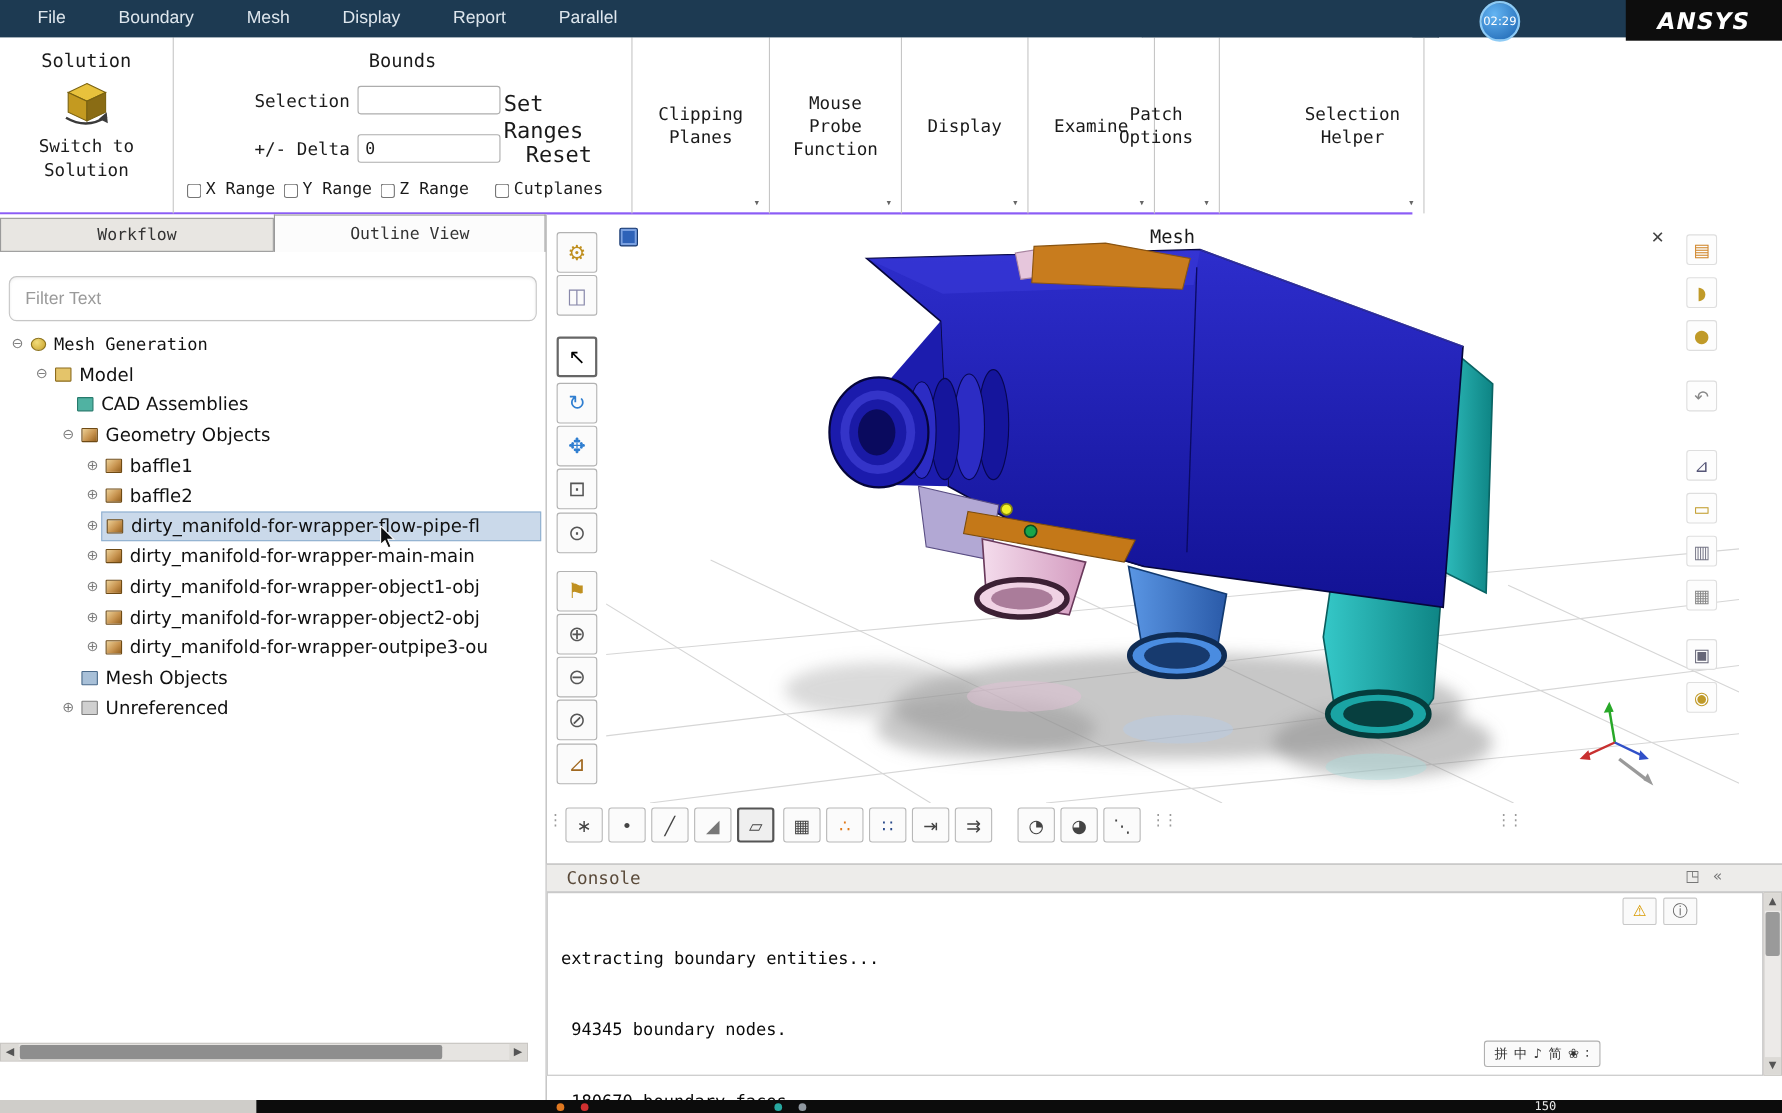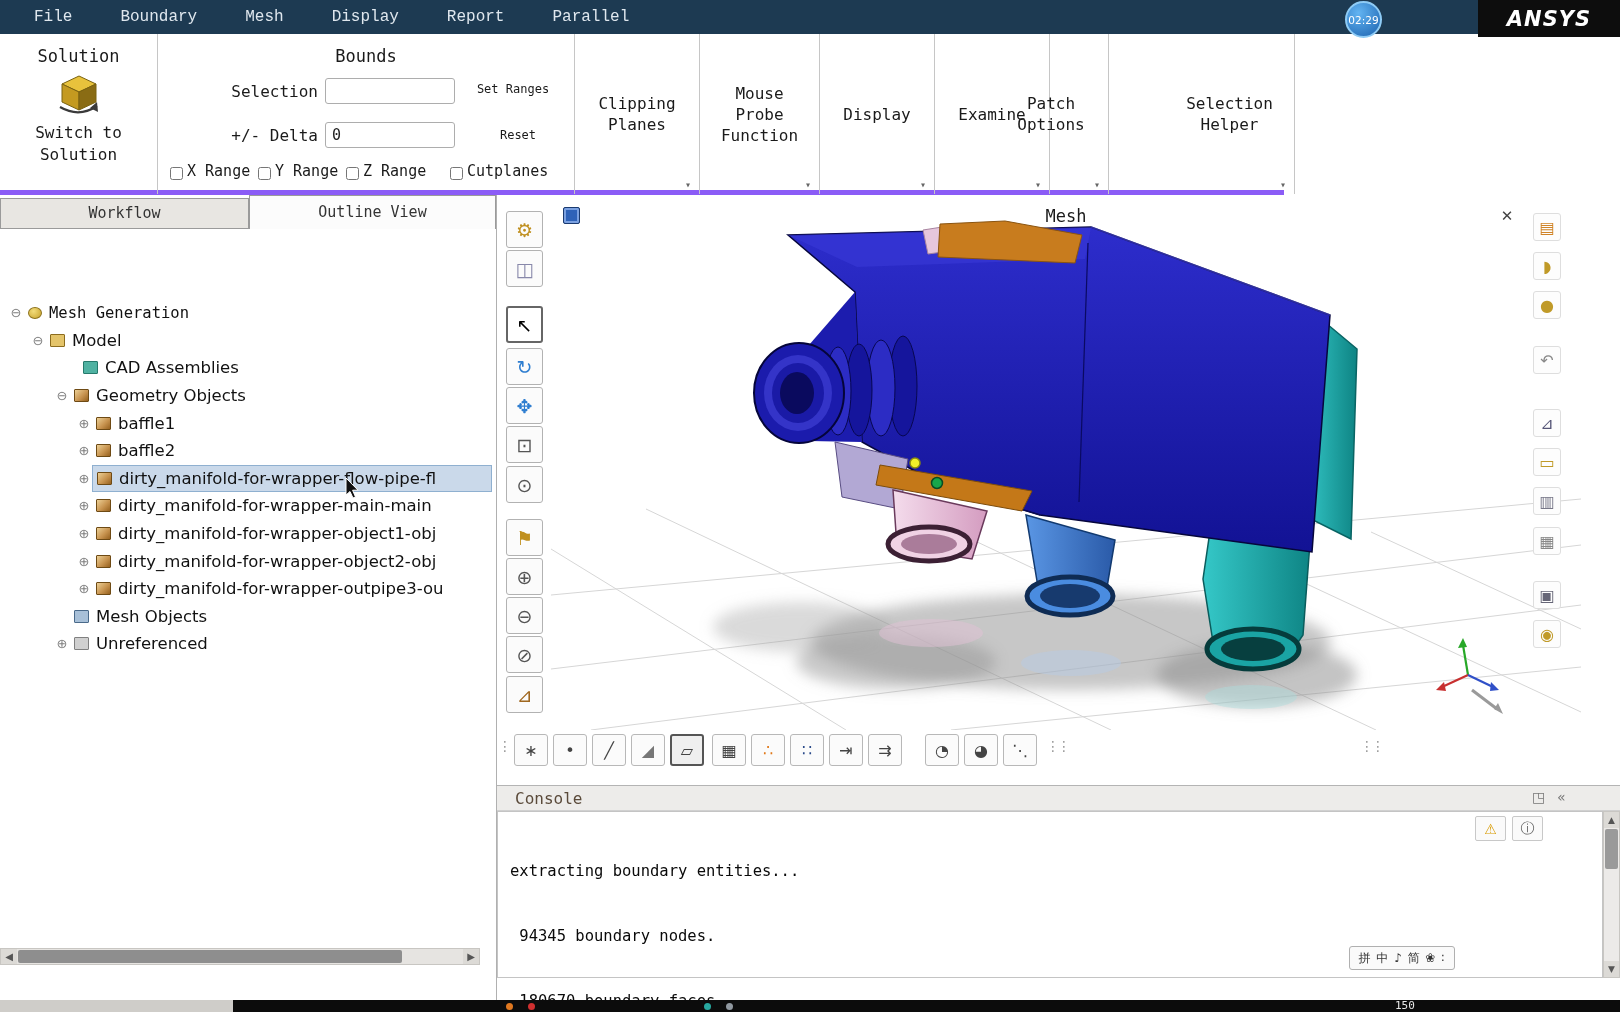--- a/index.html
+++ b/index.html
@@ -2,49 +2,49 @@
 <html><head>
 <meta charset="utf-8">
 <style>
   *{box-sizing:border-box;margin:0;padding:0}
   html,body{width:1620px;height:1012px;overflow:hidden}
   body{position:relative;background:#fff;font-family:"DejaVu Sans",sans-serif;color:#111}
   .mono{font-family:"DejaVu Sans Mono","Liberation Mono",monospace}
 
   
   #menubar{position:absolute;left:0;top:0;width:1620px;height:34px;background:#1d3a52;color:#dfe7ee;
-    display:flex;align-items:center;font-family:Liberation Mono, monospace;font-size:16px;z-index:30}
+    display:flex;align-items:center;font-family:Liberation Sans, sans-serif;font-size:16px;z-index:30}
   .menu-item{padding:0 24px;height:34px;line-height:34px;cursor:default}
   .menu-item:first-child{margin-left:10px}
   #menu-caret{position:absolute;left:652px;top:4px;color:#9fb0bf;font-size:11px}
   #qsearch{position:absolute;left:1038px;top:0;width:270px;height:34px;background:#152a3d;
     border-left:1px solid #0d1d2c;border-right:1px solid #0d1d2c;display:flex;align-items:center;gap:9px;padding-left:14px}
   #qsearch input{background:transparent;border:0;outline:none;color:#cfd8e0;font-size:15px;width:200px}
   #qsearch input::placeholder{color:#93a5b4}
   #timer{position:absolute;left:1345px;top:1px;width:37px;height:37px;border-radius:50%;z-index:40;
     background:radial-gradient(circle at 35% 30%,#63b4f2,#1b63b0);border:2px solid #8ecbf5;color:#fff;
     font-size:10.5px;display:flex;align-items:center;justify-content:center}
   #mlist{position:absolute;left:1406px;top:4px;font-size:19px;color:#e2e6ea}
   #logo{position:absolute;right:0;top:0;width:142px;height:37px;background:#0d0d0d;color:#fff;z-index:40;
     display:flex;align-items:center;justify-content:center;font-weight:bold;font-style:italic;font-size:21px;letter-spacing:1px}
 
   
   #ribbon{position:absolute;left:0;top:34px;width:1284px;height:161px;background:#fff;
-    border-bottom:5px solid #8b5cf6;font-family:"DejaVu Sans Mono",monospace;color:#1a1a1a}
+    border-bottom:2px solid #8b5cf6;font-family:"DejaVu Sans Mono",monospace;color:#1a1a1a}
   .rgroup{position:absolute;top:0;height:160px;border-right:1px solid #c6c6c6}
   .rtitle{position:absolute;top:12px;left:0;width:100%;text-align:center;font-size:17px}
   .bgroup{display:flex;align-items:center;justify-content:center}
   .bgroup .glabel{width:100px;text-align:center;font-size:16px;line-height:21px}
   .gcaret{position:absolute;right:8px;bottom:4px;font-size:10px;color:#666}
   #sol-btn{position:absolute;left:0;top:40px;width:100%;display:flex;flex-direction:column;align-items:center;cursor:pointer}
   #sol-btn .slabel{margin-top:8px;width:110px;text-align:center;font-size:16px;line-height:22px}
   .rlabel{position:absolute;font-size:16px}
   .rinput{position:absolute;height:26px;border:1px solid #adadad;border-radius:3px;background:#fff;
     font-family:"DejaVu Sans Mono",monospace;font-size:15px;padding:0 6px;outline:none;color:#222}
-  .rtext-btn{position:absolute;font-size:12px;text-align:center;cursor:pointer}
+  .rtext-btn{position:absolute;font-size:20px;text-align:left;cursor:pointer}
   .cbrow{position:absolute;display:flex;align-items:flex-end;gap:4px;font-size:15px}
   .cbrow input{width:13px;height:13px}
 
   
   #leftpanel{position:absolute;left:0;top:195px;width:497px;height:805px;background:#fff;border-right:1px solid #b0b0b0}
   .tab{position:absolute;text-align:center;font-family:"DejaVu Sans Mono",monospace;font-size:15px;color:#333;cursor:pointer}
   #tab-workflow{left:0;top:3px;width:249px;height:31px;line-height:29px;background:#e8e6e2;border:1px solid #9a9a9a}
   #tab-outline{left:249px;top:0;width:247px;height:34px;line-height:32px;background:#fcfcfc;border:1px solid #9a9a9a;border-bottom:0;z-index:2}
   #filter{position:absolute;left:8px;top:56px;width:480px;height:41px;border:1px solid #c6c6c6;border-radius:7px;
     padding:0 14px;font-size:16px;color:#333;outline:none;box-shadow:inset 0 1px 3px rgba(0,0,0,.07)}
@@ -195,33 +195,34 @@
   </div>
   <div class="rgroup bgroup" style="left:1165px;width:130px">
     <div class="glabel">Selection Helper</div>
     <div class="gcaret">▾</div>
   </div>
 </div>
 
 <div id="leftpanel">
   <div class="tab" id="tab-outline">Outline View</div>
   <div class="tab" id="tab-workflow">Workflow</div>
+  <input id="filter" placeholder="Filter Text" style="">
 
   <div id="tree">
     <div class="trow" style="padding-left:8px">
       <span class="texp">⊖</span>
       <span class="ti ti-db"></span>
       <span class="tlabel mono" style="font-size:15.5px">Mesh Generation</span>
     </div>
     <div class="trow" style="padding-left:30px">
       <span class="texp">⊖</span>
       <span class="ti ti-model"></span>
       <span class="tlabel">Model</span>
     </div>
-    <div class="trow" style="padding-left:63px">
+    <div class="trow" style="padding-left:50px">
       <span class="texp"></span>
       <span class="ti ti-cad"></span>
       <span class="tlabel">CAD Assemblies</span>
     </div>
     <div class="trow" style="padding-left:54px">
       <span class="texp">⊖</span>
       <span class="ti ti-cube"></span>
       <span class="tlabel">Geometry Objects</span>
     </div>
     <div class="trow" style="padding-left:76px">

